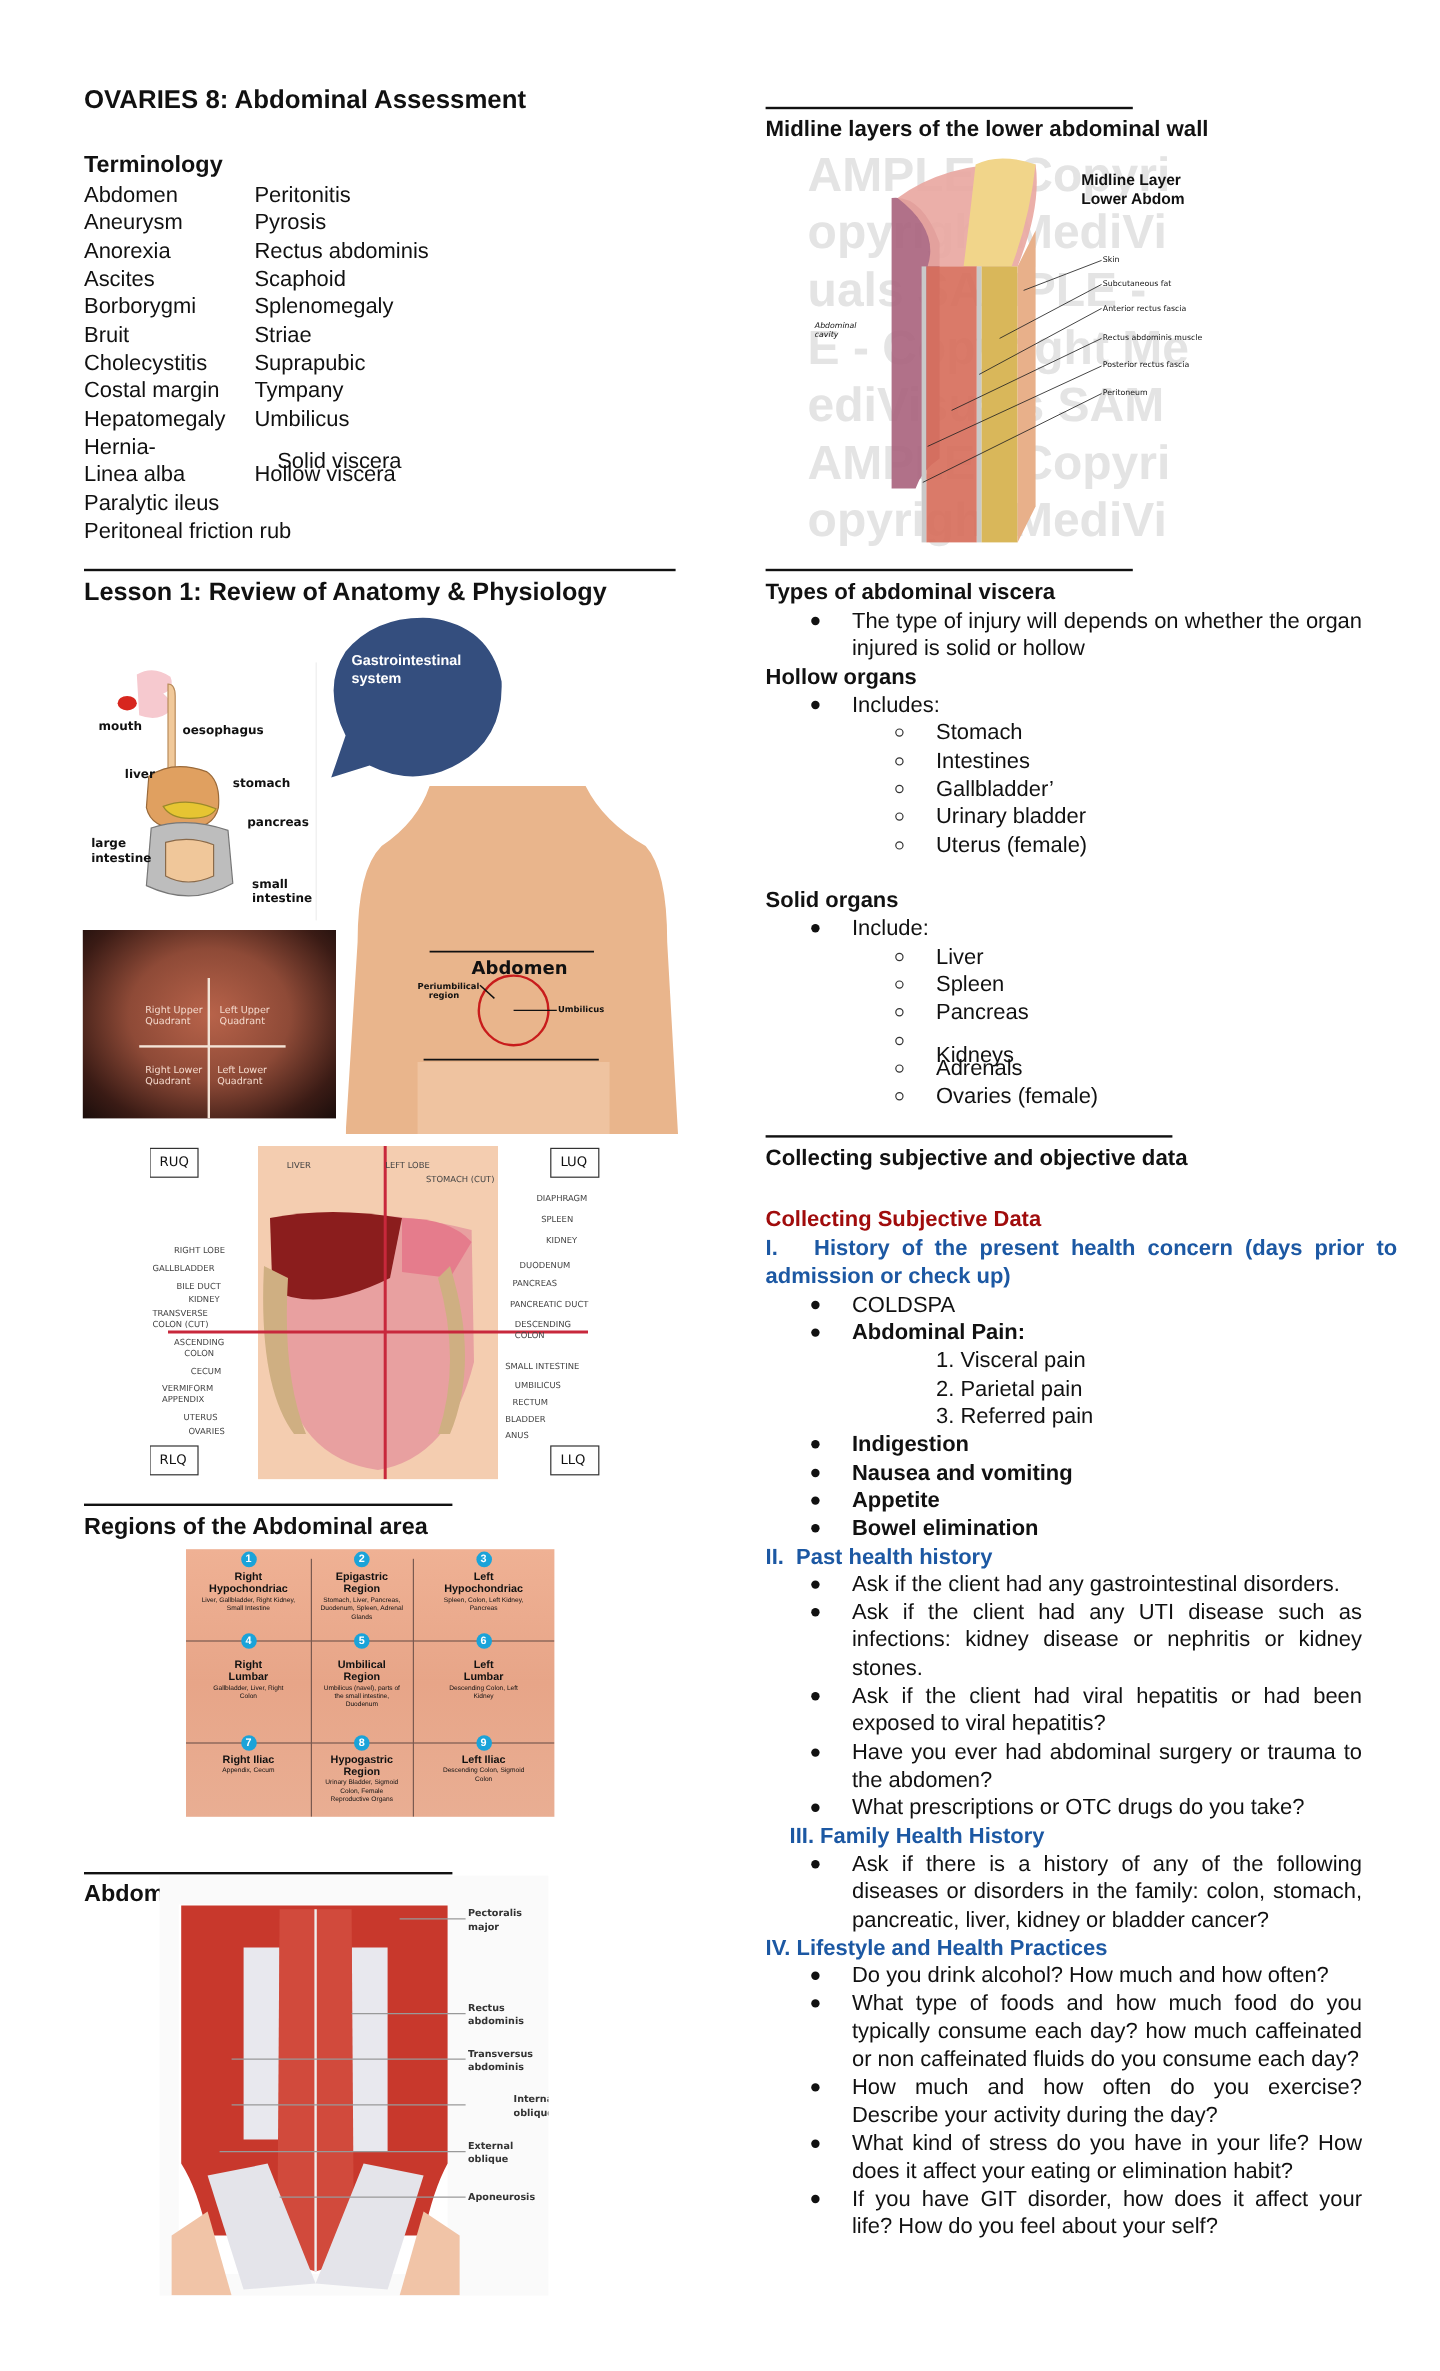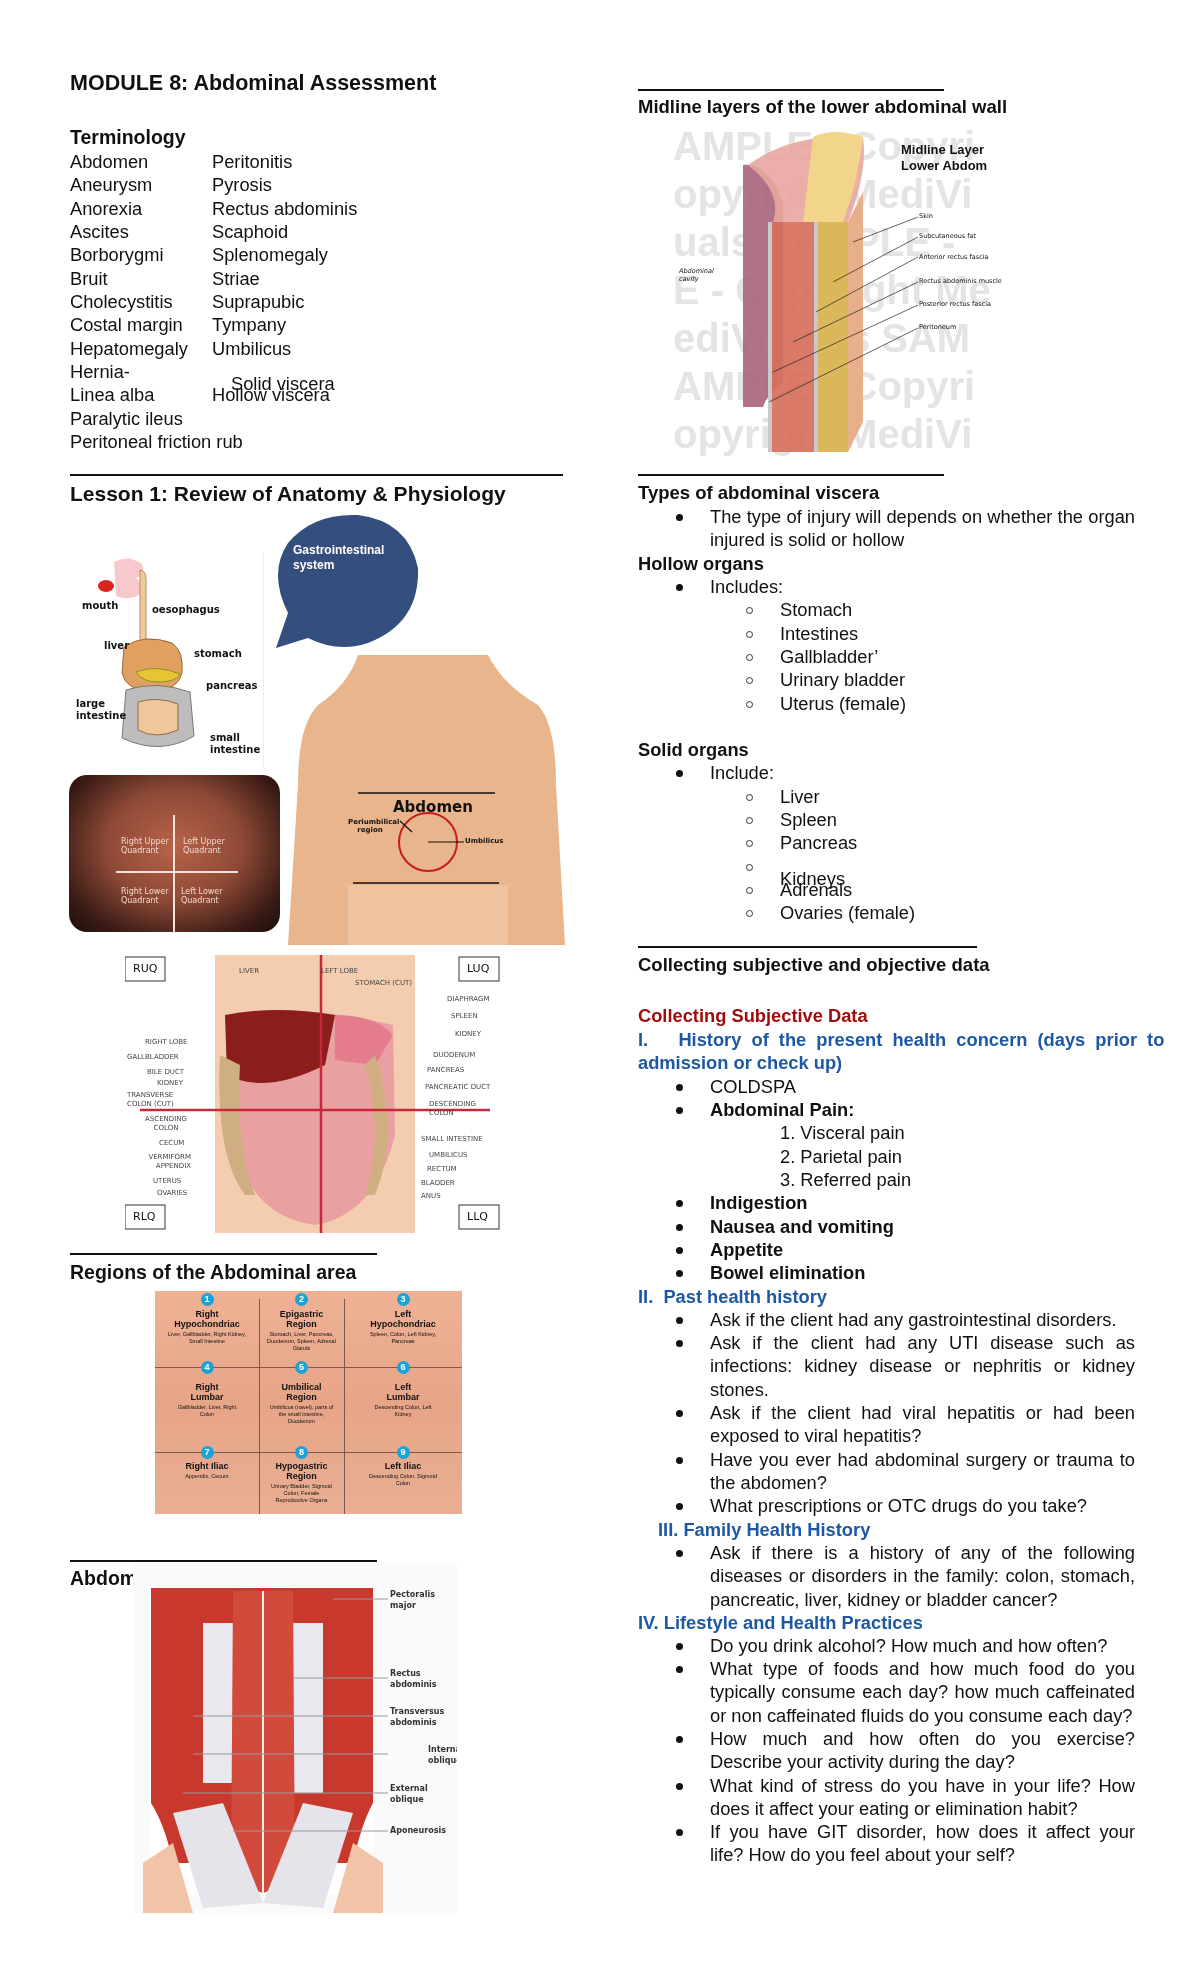--- a/index.html
+++ b/index.html
@@ -16,21 +16,21 @@
   .blue { color: #1c58a3; font-weight: bold; }
   .bul { position: absolute; width: 7px; height: 7px; border-radius: 50%; background: #111; }
   .circ { position: absolute; width: 7px; height: 7px; border-radius: 50%; border: 1px solid #333; background: #fff; }
   .para { position: absolute; line-height: 23.3px; text-align: justify; text-align-last: left; }
   .fig { position: absolute; overflow: hidden; }
   .lbl { position: absolute; font-family: "DejaVu Sans", sans-serif; white-space: nowrap; }
 </style>
 </head>
 <body>
 
-<div class="t title" style="left:70px;top:72px;">MODULE 8: Abdominal Assessment</div>
+<div class="t title" style="left:70px;top:72px;">OVARIES 8: Abdominal Assessment</div>
 
 <div class="t h" style="left:70px;top:126px;text-align:right;">Terminology</div>
 
 <div>
   <div class="t" style="left:70px;top:150px;">Abdomen</div>
   <div class="t" style="left:70px;top:173px;">Aneurysm</div>
   <div class="t" style="left:70px;top:197px;">Anorexia</div>
   <div class="t" style="left:70px;top:220px;">Ascites</div>
   <div class="t" style="left:70px;top:243px;">Borborygmi</div>
   <div class="t" style="left:70px;top:267px;">Bruit</div>
@@ -79,21 +79,21 @@
 </div>
 
 <div class="fig" style="left:268px;top:513px;width:152px;height:140px;">
   <svg width="152" height="140" viewBox="0 0 152 140">
     <path d="M8 135 L20 100 Q0 60 20 30 Q45 0 90 2 Q140 8 150 55 Q152 110 100 130 Q70 140 40 125 Z" fill="#344e7e"></path>
   </svg>
   <div class="lbl" style="left:25px;top:30px;color:#fff;font-family:'Liberation Sans',sans-serif;font-weight:bold;font-size:12px;line-height:15px;">Gastrointestinal</div>
   <div class="lbl" style="left:25px;top:45px;color:#fff;font-family:'Liberation Sans',sans-serif;font-weight:bold;font-size:12px;line-height:15px;">system</div>
 </div>
 
-<div class="fig" style="left:69px;top:775px;width:211px;height:157px;background:radial-gradient(ellipse at 50% 45%, #b8634a 0%, #8e4a37 45%, #3a1b15 80%, #1a0d0b 100%);border-radius:18px;">
+<div class="fig" style="left:69px;top:775px;width:211px;height:157px;background:radial-gradient(ellipse at 50% 45%, #b8634a 0%, #8e4a37 45%, #3a1b15 80%, #1a0d0b 100%);">
   <div class="abs" style="left:104px;top:40px;width:2px;height:117px;background:#f3e3d6;"></div>
   <div class="abs" style="left:47px;top:96px;width:122px;height:2px;background:#f3e3d6;"></div>
   <div class="lbl" style="left:52px;top:62px;font-size:8px;color:#f4d9cc;line-height:9px;width:48px;white-space:normal;">Right Upper Quadrant</div>
   <div class="lbl" style="left:114px;top:62px;font-size:8px;color:#f4d9cc;line-height:9px;width:48px;white-space:normal;">Left Upper Quadrant</div>
   <div class="lbl" style="left:52px;top:112px;font-size:8px;color:#f4d9cc;line-height:9px;width:48px;white-space:normal;">Right Lower Quadrant</div>
   <div class="lbl" style="left:112px;top:112px;font-size:8px;color:#f4d9cc;line-height:9px;width:48px;white-space:normal;">Left Lower Quadrant</div>
 </div>
 
 <div class="fig" style="left:288px;top:655px;width:277px;height:290px;">
   <svg width="277" height="290" viewBox="0 0 277 290">
@@ -132,21 +132,21 @@
   <div class="lbl" style="left:114px;top:12px;font-size:7px;color:#444;">LIVER</div>
   <div class="lbl" style="left:196px;top:12px;font-size:7px;color:#444;">LEFT LOBE</div>
   <div class="lbl" style="left:230px;top:24px;font-size:7px;color:#444;">STOMACH (CUT)</div>
   <div class="lbl" style="left:20px;top:83px;font-size:7px;color:#444;">RIGHT LOBE</div>
   <div class="lbl" style="left:2px;top:98px;font-size:7px;color:#444;">GALLBLADDER</div>
   <div class="lbl" style="left:22px;top:113px;font-size:7px;color:#444;">BILE DUCT</div>
   <div class="lbl" style="left:32px;top:124px;font-size:7px;color:#444;">KIDNEY</div>
   <div class="lbl" style="left:2px;top:136px;font-size:7px;color:#444;width:60px;white-space:normal;line-height:9px;">TRANSVERSE COLON (CUT)</div>
   <div class="lbl" style="left:16px;top:160px;font-size:7px;color:#444;width:50px;white-space:normal;line-height:9px;text-align:center;">ASCENDING COLON</div>
   <div class="lbl" style="left:34px;top:184px;font-size:7px;color:#444;">CECUM</div>
-  <div class="lbl" style="left:10px;top:198px;font-size:7px;color:#444;width:56px;white-space:normal;line-height:9px;text-align:right;">VERMIFORM APPENDIX</div>
+  <div class="lbl" style="left:10px;top:198px;font-size:7px;color:#444;width:56px;white-space:normal;line-height:9px;text-align:left;">VERMIFORM APPENDIX</div>
   <div class="lbl" style="left:28px;top:222px;font-size:7px;color:#444;">UTERUS</div>
   <div class="lbl" style="left:32px;top:234px;font-size:7px;color:#444;">OVARIES</div>
   <div class="lbl" style="left:322px;top:40px;font-size:7px;color:#444;">DIAPHRAGM</div>
   <div class="lbl" style="left:326px;top:57px;font-size:7px;color:#444;">SPLEEN</div>
   <div class="lbl" style="left:330px;top:75px;font-size:7px;color:#444;">KIDNEY</div>
   <div class="lbl" style="left:308px;top:96px;font-size:7px;color:#444;">DUODENUM</div>
   <div class="lbl" style="left:302px;top:111px;font-size:7px;color:#444;">PANCREAS</div>
   <div class="lbl" style="left:300px;top:128px;font-size:7px;color:#444;">PANCREATIC DUCT</div>
   <div class="lbl" style="left:304px;top:145px;font-size:7px;color:#444;width:60px;white-space:normal;line-height:9px;">DESCENDING COLON</div>
   <div class="lbl" style="left:296px;top:180px;font-size:7px;color:#444;">SMALL INTESTINE</div>

